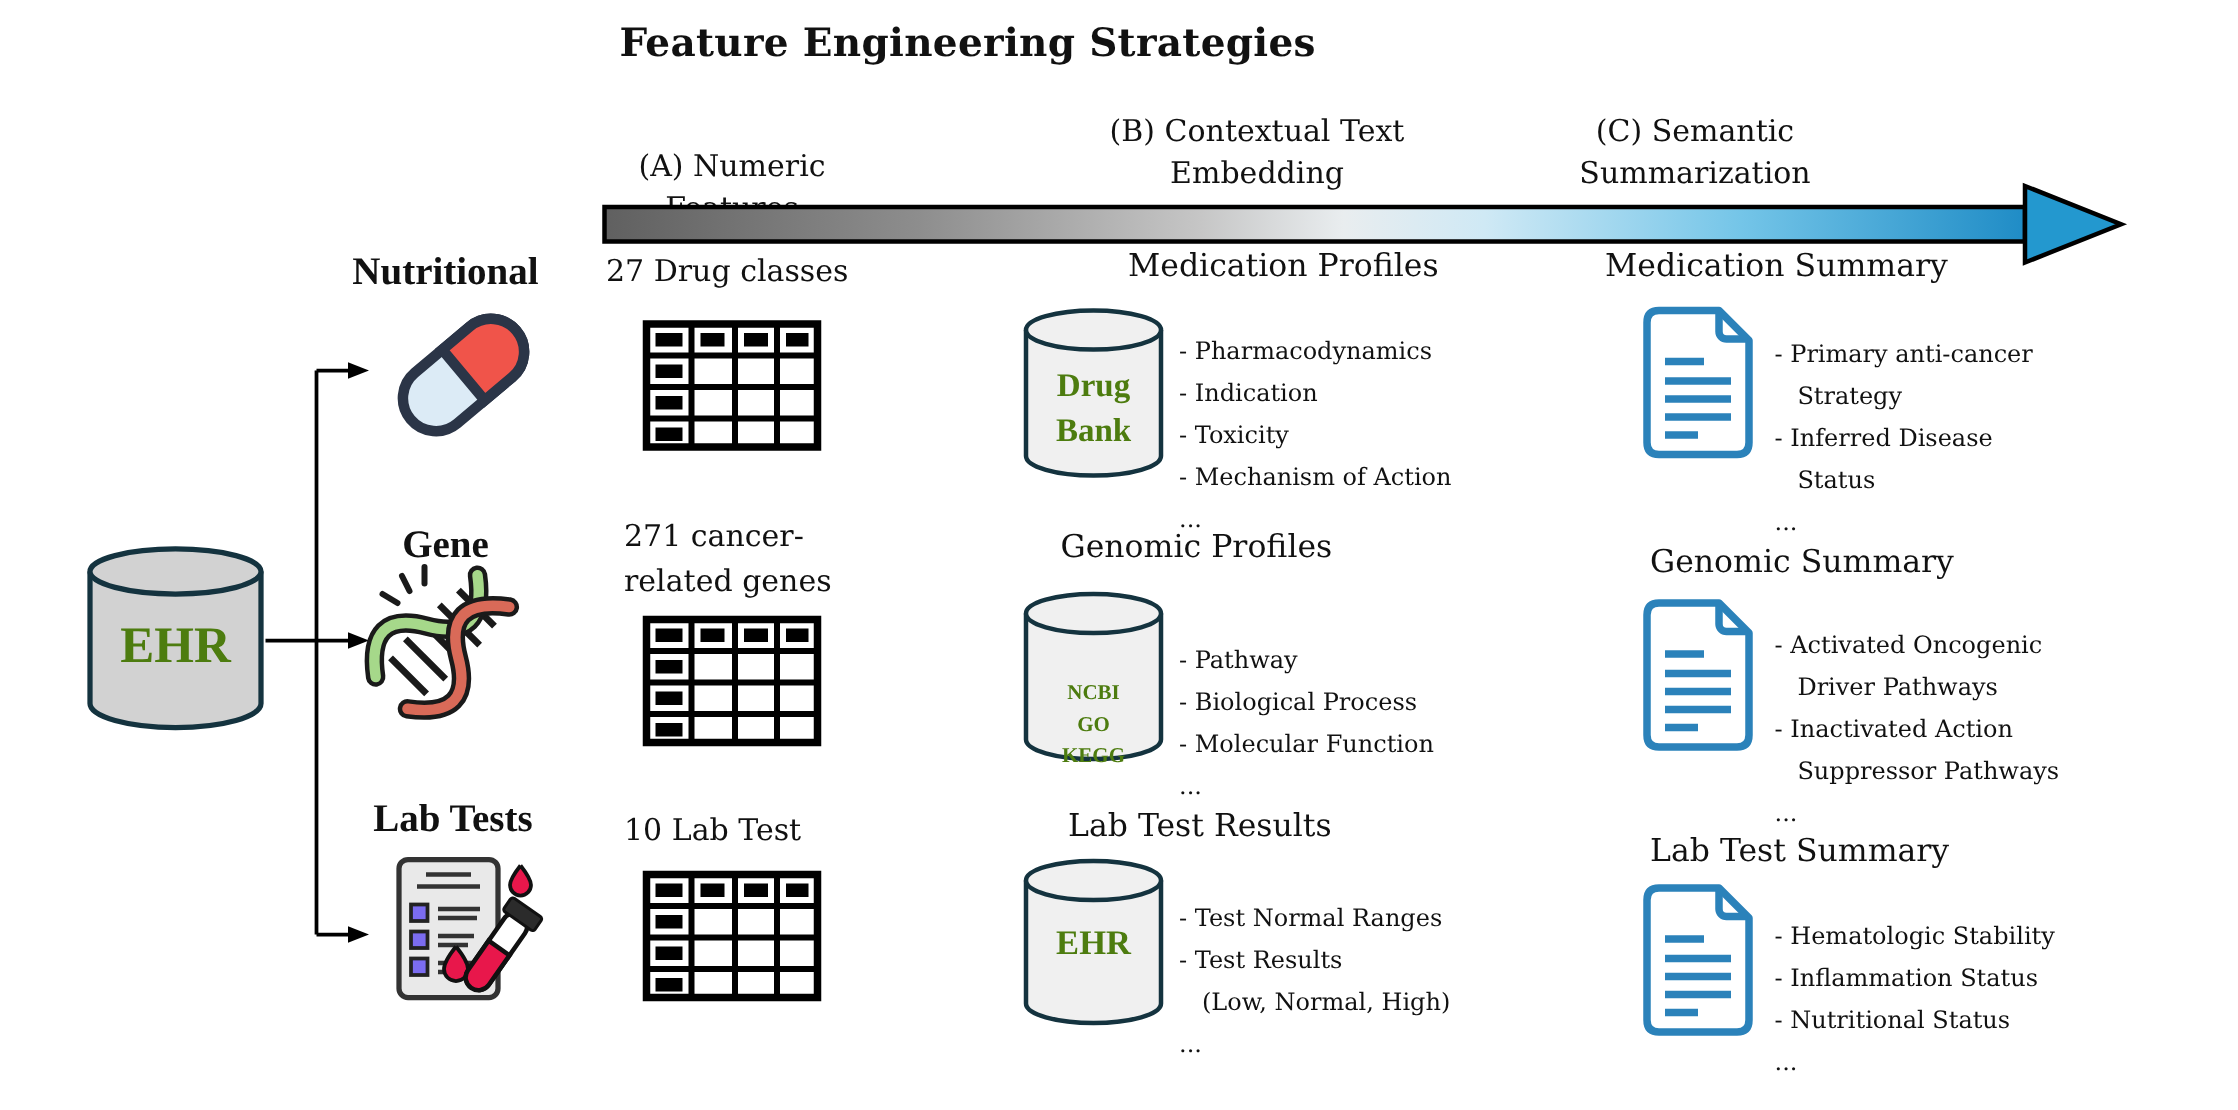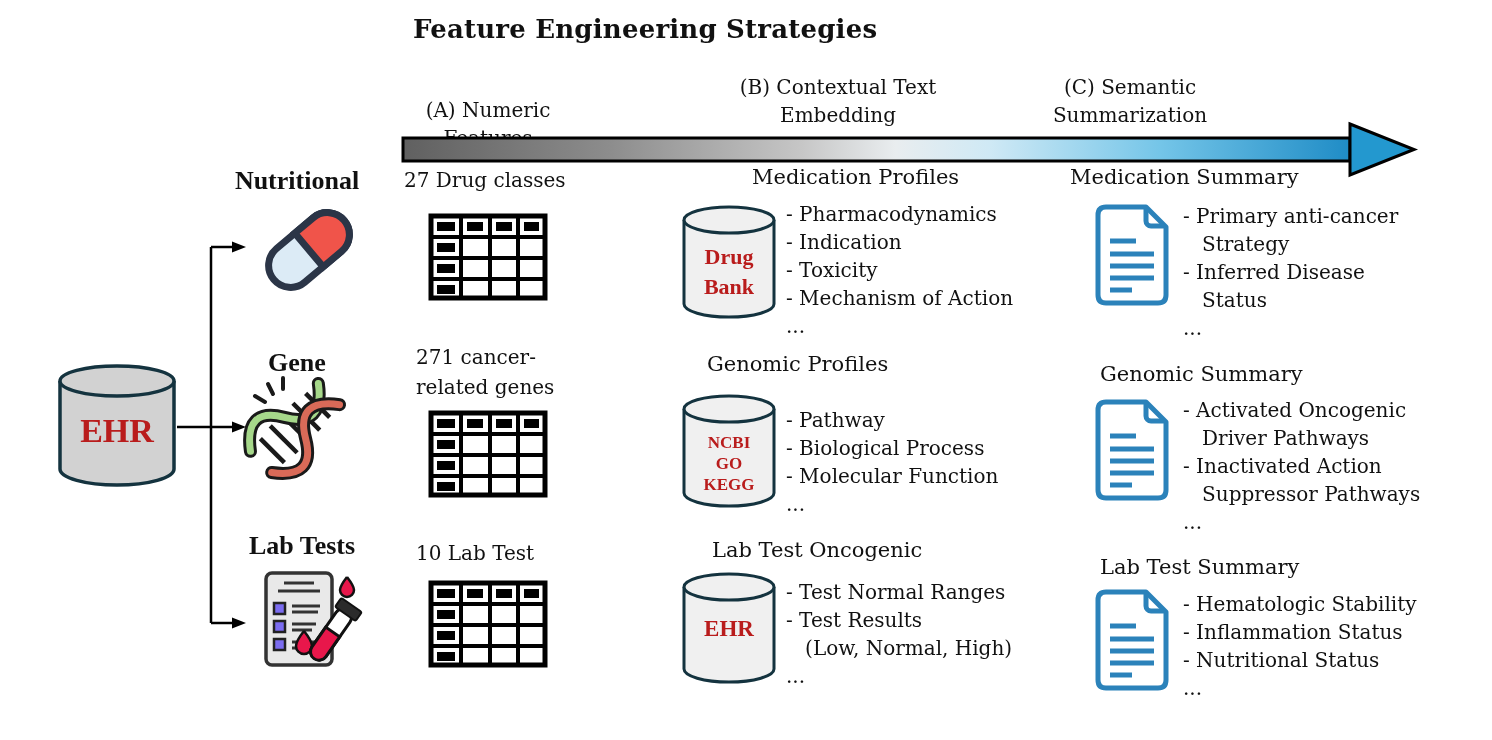--- a/index.html
+++ b/index.html
@@ -3,25 +3,25 @@
 <meta charset="utf-8">
 <style>
   html,body { margin:0; padding:0; background:#fff; }
   .canvas { position:relative; width:1492px; height:740px; background:#ffffff;
             font-family:"DejaVu Serif", serif; color:#111; overflow:hidden; }
   .abs { position:absolute; }
   .title { font-weight:bold; font-size:26px; letter-spacing:0.2px; }
   .colhead { text-align:center; font-size:20px; line-height:28px; }
   .rowlabel { font-family:"Liberation Serif", serif; font-weight:bold; font-size:26px; text-align:center; }
   .heading { font-size:21px; }
-  .bullets { font-size:20px; line-height:28px; }
+  .bullets { font-size:16px; line-height:28px;margin-top:20px; }
   .bullets div { white-space:pre; }
   .caption { font-size:20px; line-height:30px; }
   .caption div { white-space:pre; }
-  .cyl-label { font-family:"Liberation Serif", serif; font-weight:bold; text-align:center; color:#b91c1c; }
+  .cyl-label { font-family:"Liberation Serif", serif; font-weight:bold; text-align:center; color:#4d7c0f; }
   svg { display:block; }
 </style>
 </head>
 <body>
 
 <div class="canvas">
 
   <div class="abs title" style="left:413px; top:14px;">Feature Engineering Strategies</div>
 
   <div class="abs colhead" style="left:403px; top:60px; width:170px;margin-top:36px;">
@@ -201,33 +201,33 @@
       <div>- Toxicity</div>
       <div>- Mechanism of Action</div>
       <div>...</div>
     </div>
 
   <div class="abs heading" style="left:707px; top:352px;">Genomic Profiles</div>
   <svg class="abs" style="left:680px; top:392px;" width="98" height="118" viewBox="0 0 98 118">
     <path d="M4 17 v84 a45 13 0 0 0 90 0 v-84" fill="#f0f0f0" stroke="#14333f" stroke-width="3"></path>
     <ellipse cx="49" cy="17" rx="45" ry="13" fill="#f0f0f0" stroke="#14333f" stroke-width="3"></ellipse>
   </svg>
-  <div class="abs cyl-label" style="left:680px; top:432px; width:98px; font-size:17px; line-height:21px;">
+  <div class="abs cyl-label" style="left:680px; top:452px; width:98px; font-size:14px; line-height:21px;">
       <div>NCBI</div>
       <div>GO</div>
       <div>KEGG</div>
     </div>
   <div class="abs bullets" style="left:786px; top:406px;">
       <div>- Pathway</div>
       <div>- Biological Process</div>
       <div>- Molecular Function</div>
       <div>...</div>
     </div>
 
-  <div class="abs heading" style="left:712px; top:538px;">Lab Test Oncogenic</div>
+  <div class="abs heading" style="left:712px; top:538px;">Lab Test Results</div>
   <svg class="abs" style="left:680px; top:570px;" width="98" height="116" viewBox="0 0 98 116">
     <path d="M4 17 v82 a45 13 0 0 0 90 0 v-82" fill="#f0f0f0" stroke="#14333f" stroke-width="3"></path>
     <ellipse cx="49" cy="17" rx="45" ry="13" fill="#f0f0f0" stroke="#14333f" stroke-width="3"></ellipse>
   </svg>
   <div class="abs cyl-label" style="left:680px; top:616px; width:98px; font-size:23px;">
       <div>EHR</div>
     </div>
   <div class="abs bullets" style="left:786px; top:578px;">
       <div>- Test Normal Ranges</div>
       <div>- Test Results</div>

